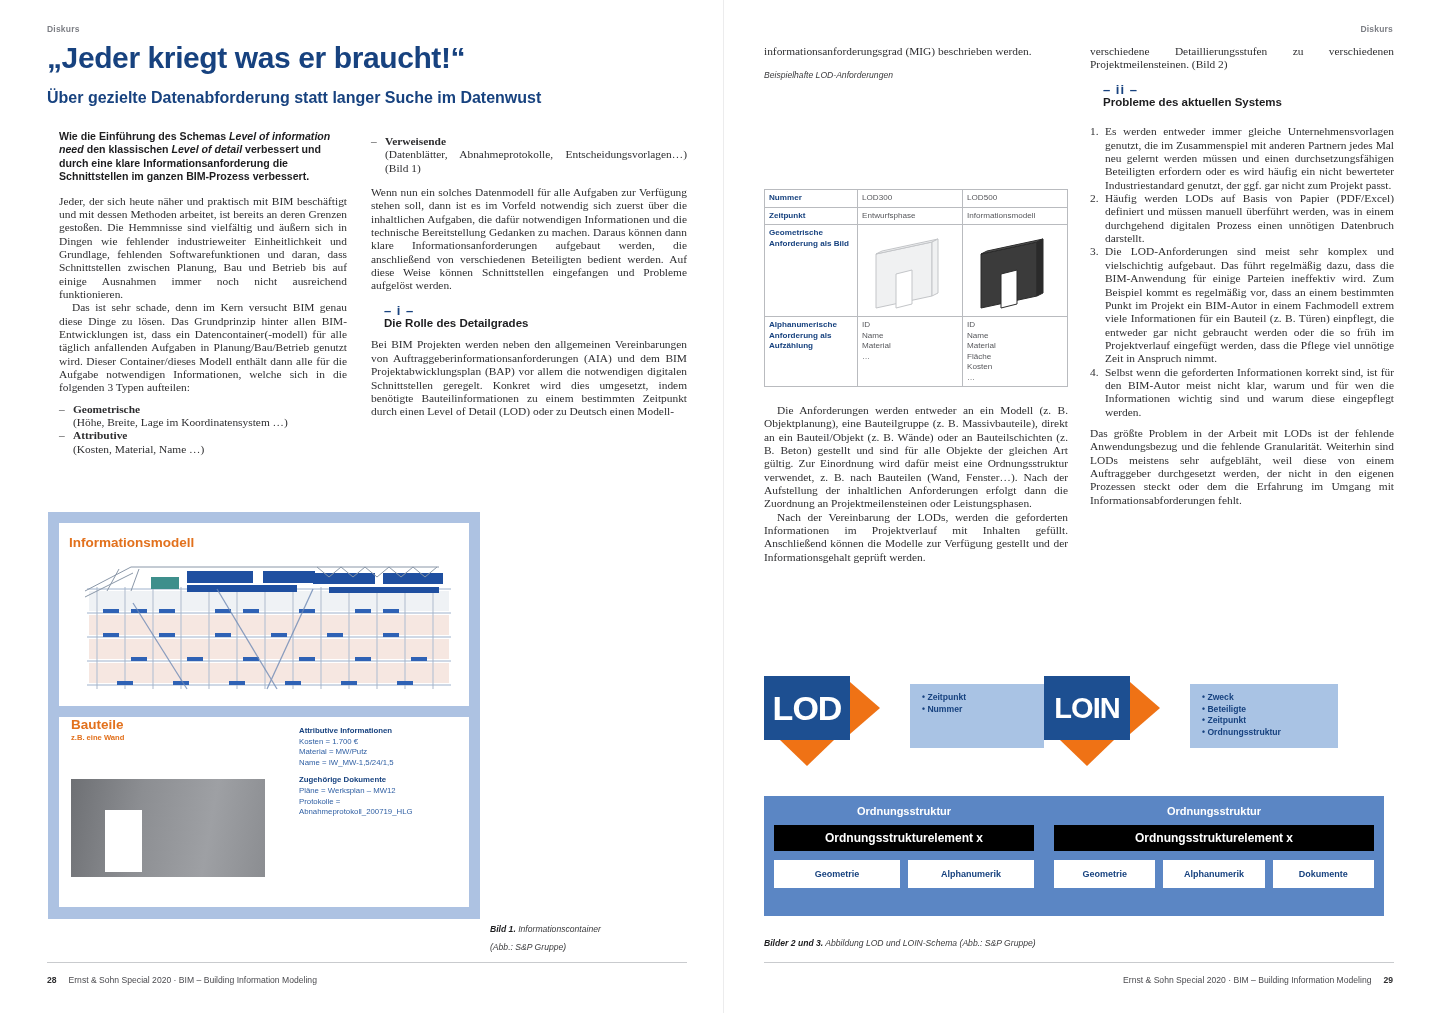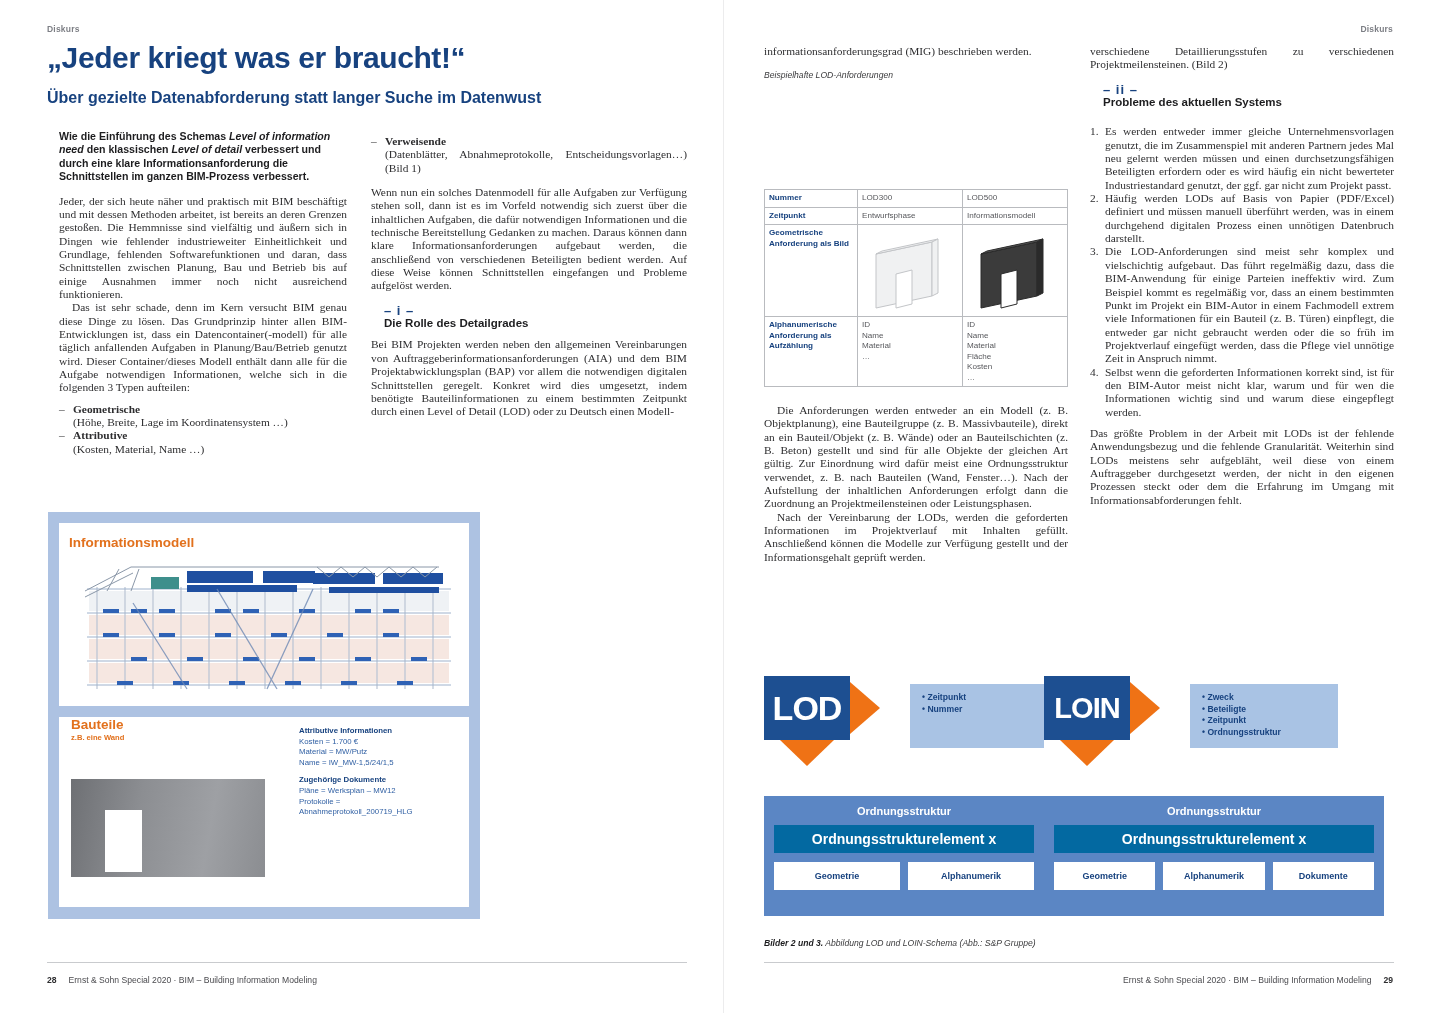--- a/index.html
+++ b/index.html
@@ -287,25 +287,25 @@
   }
   .struct-title {
     font-family: "Liberation Sans", sans-serif;
     font-weight: 700;
     font-size: 11px;
     color: #ffffff;
     text-align: center;
     margin-bottom: 8px;
   }
   .struct-elem {
-    background: #0369a1;
+    background: #000000;
     color: #ffffff;
     font-family: "Liberation Sans", sans-serif;
     font-weight: 700;
-    font-size: 14px;
+    font-size: 12px;
     text-align: center;
     padding: 6px 12px;
     margin-bottom: 9px;
   }
   .struct-row { display: flex; gap: 8px; }
   .struct-cell {
     flex: 1;
     background: #ffffff;
     color: #17427f;
     font-family: "Liberation Sans", sans-serif;
@@ -562,20 +562,24 @@
         <div class="blk">
           <div class="ih">Zugehörige Dokumente</div>
           <div>Pläne = Werksplan – MW12</div>
           <div>Protokolle =</div>
           <div>Abnahmeprotokoll_200719_HLG</div>
         </div>
       </div>
     </div>
   </div>
 
+  <div class="cap1">
+    <span class="cap-strong">Bild 1.</span><span class="fig-label"> Informationscontainer</span><br>
+    <span class="fig-label">(Abb.: S&amp;P Gruppe)</span>
+  </div>
 
   <div class="schema schema-lod">
     <div class="logo-box">
       <span class="logo-text">LOD</span>
     </div>
     <div class="arrow-right"></div>
     <div class="arrow-down"></div>
     <div class="bullet-box" style="left:146px; width:134px; height:64px;">
       <div>• Zeitpunkt</div>
       <div>• Nummer</div>

